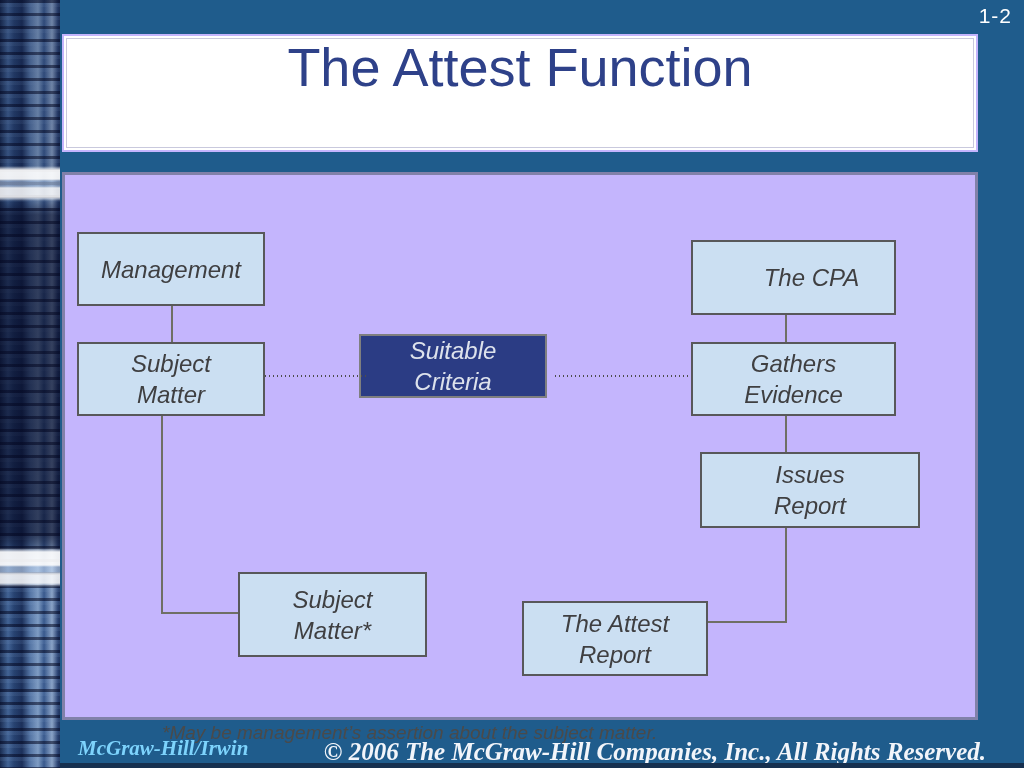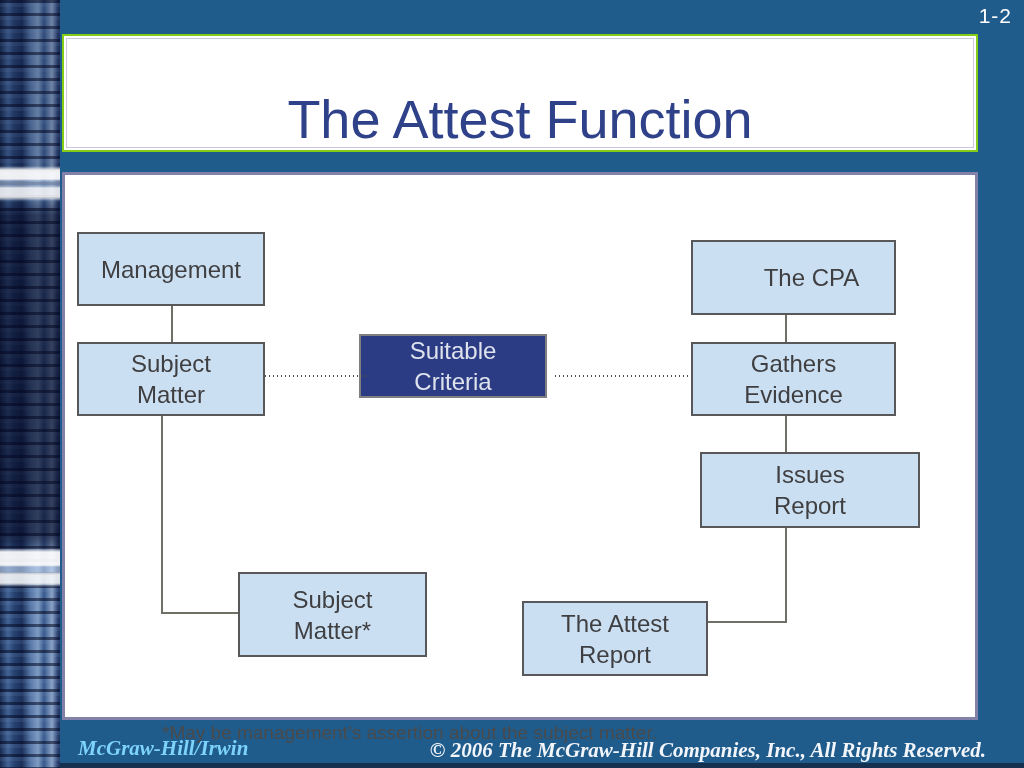--- a/index.html
+++ b/index.html
@@ -30,28 +30,28 @@
         rgba(3,7,32,0) 7px, rgba(3,7,32,0) 13px),
       linear-gradient(90deg,
         #1b2f55 0px,#4a6fa3 8px,#2c4a7b 14px,#1e3460 22px,#5e82b4 30px,
         #8fb0d8 38px,#3f639a 44px,#9db8dc 52px,#2c4678 58px,#223a66 60px);
   }
 
   .slide-number{position:absolute;top:4px;right:12px;color:#ffffff;
     font-size:21px;letter-spacing:1px;}
 
   .title-box{position:absolute;left:62px;top:34px;width:916px;height:118px;
-    background:#ffffff;border:2px solid #84cc16;box-sizing:border-box;
-    display:flex;align-items:flex-end;justify-content:center;
+    background:#ffffff;border:2px solid #c4b5fd;box-sizing:border-box;
+    display:flex;align-items:flex-start;justify-content:center;
     box-shadow:inset 0 0 0 2px #ffffff, inset 0 0 0 3px #c9c9dd;}
   .title{margin:0;font-size:54px;font-weight:400;color:#2e4189;
     font-family:"Liberation Sans", sans-serif;}
 
   .content-panel{position:absolute;left:62px;top:172px;width:916px;height:548px;
-    background:#ffffff;border:3px solid #8181a9;box-sizing:border-box;}
+    background:#c4b5fd;border:3px solid #8181a9;box-sizing:border-box;font-style:italic;}
 
   
   .node{position:absolute;box-sizing:border-box;border:2px solid #58585a;
     background:#cbdff2;color:#3f3f41;font-size:24px;line-height:31px;
     display:flex;align-items:center;justify-content:center;text-align:center;
     white-space:pre-line;}
   .node.dark{background:#2b3c84;border-color:#7f7f7f;color:#dde2ec;}
 
   .b-management    {left:12px;  top:57px;  width:188px; height:74px;}
   .b-subject       {left:12px;  top:167px; width:188px; height:74px;}
@@ -78,21 +78,21 @@
   .d1{left:200px;top:200px;width:102px;}
   .d2{left:490px;top:200px;width:136px;}
 
   .footnote{position:absolute;left:97px;top:515px;font-size:19px;color:#4a4a4a;margin-top:32px;}
 
   .footer-left{position:absolute;left:78px;top:736px;color:#7dd3fc;
     font-family:"Liberation Serif", serif;font-style:italic;font-weight:600;
     font-size:21px;}
   .footer-right{position:absolute;right:38px;top:738px;color:#f2f5fa;
     font-family:"Liberation Serif", serif;font-style:italic;font-weight:700;
-    font-size:21px;}
+    font-size:25px;}
   .bottom-edge{position:absolute;left:60px;right:0;bottom:0;height:5px;
     background:#16304f;}
 </style>
 </head>
 <body>
 
 <div class="slide">
   <div class="left-strip"></div>
 
   <div class="slide-number">1-2</div>

